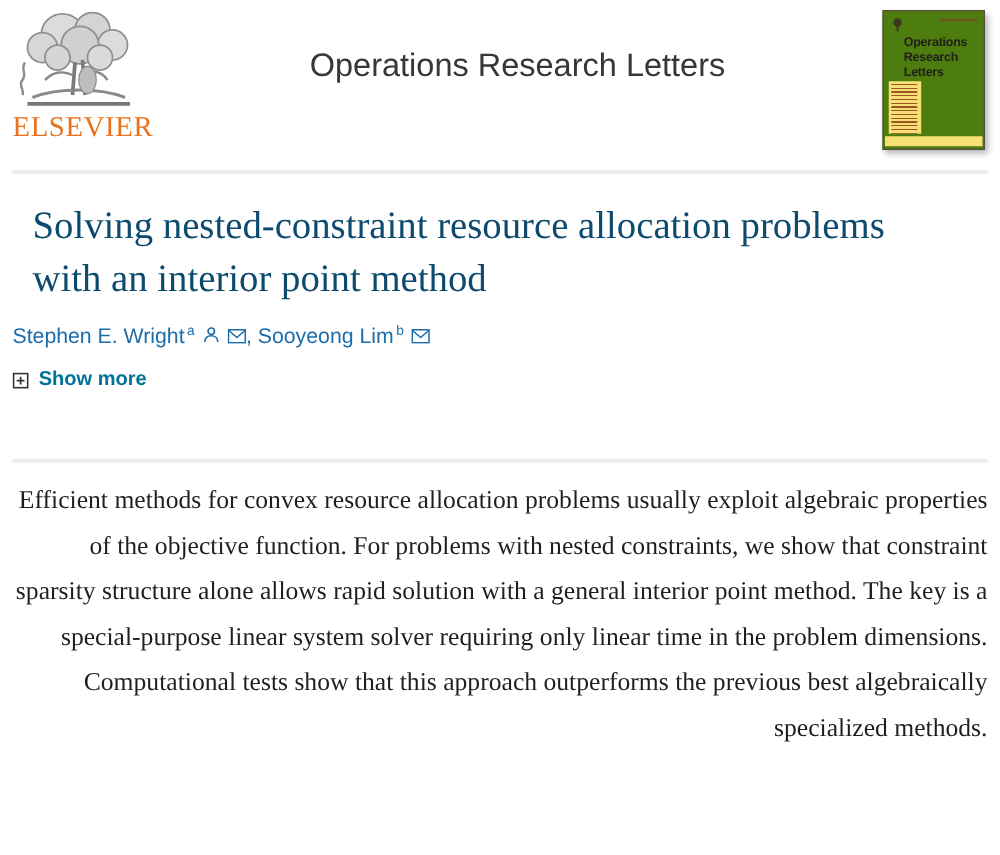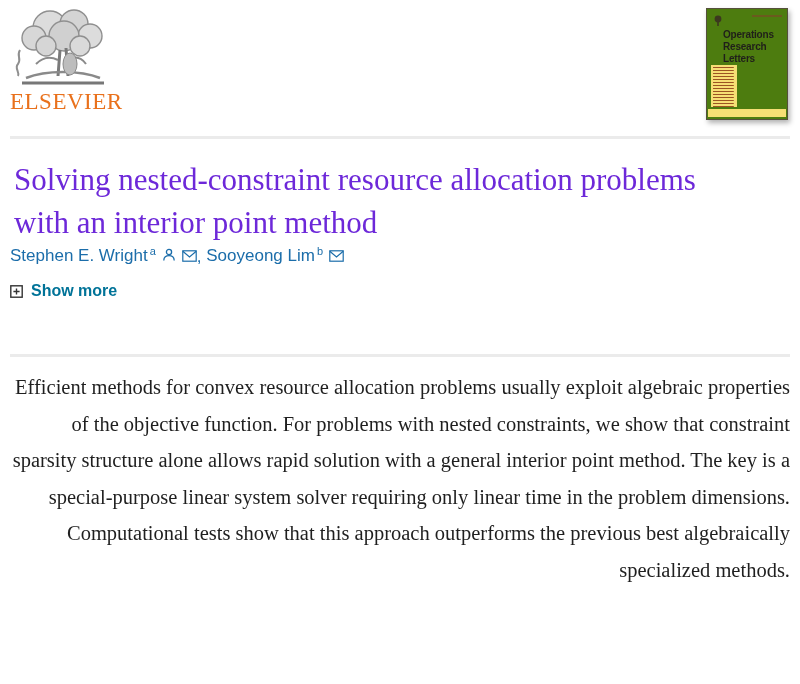--- a/index.html
+++ b/index.html
@@ -44,24 +44,24 @@
     background-image:repeating-linear-gradient(to bottom, rgba(140,60,20,0.85) 0px, rgba(140,60,20,0.85) 1px, rgba(0,0,0,0) 1px, rgba(0,0,0,0) 3px);
     background-size:80% 100%; background-repeat:no-repeat; background-position:2px 2px;
   }
   .cover-bottom { position:absolute; left:1px; right:1px; bottom:2px; height:8px; background:#f6df74; }
 
   hr.sep { border:none; border-top:3px solid #ebebeb; margin:16px 0 0; }
   hr.sep2 { border:none; border-top:3px solid #ebebeb; margin:30px 0 0; }
 
   
   .article-title {
-    font-family:"Liberation Serif", serif; font-weight:400; color:#6d28d9;
-    font-size:31px; line-height:1.38; margin:20px 4px 0; max-width:722px;
+    font-family:"Liberation Serif", serif; font-weight:400; color:#0c4a6e;
+    font-size:31px; line-height:1.38; margin:20px 16px 0; max-width:722px;
   }
-  .authors { font-size:17px; color:#1b6daa; }
+  .authors { margin-top:14px; font-size:17px; color:#1b6daa; }
   .author { cursor:pointer; }
   .authors sup { font-size:11px; margin-left:2px; }
   .authors .icon { margin-left:6px; cursor:pointer; }
   .authors svg { vertical-align:-1px; }
   .author-sep { color:#1b6daa; }
 
   .show-more {
     margin-top:16px; display:flex; align-items:center; gap:8px;
     background:none; border:none; padding:0; cursor:pointer;
     font-family:"Liberation Sans", sans-serif; font-size:16px; font-weight:700; color:#007398;
@@ -104,20 +104,21 @@
           <path d="M8 44 C4 50 10 52 6 58 C2 62 8 66 6 70" stroke="#8f8f8f" stroke-width="2" fill="none"></path>
           <path d="M14 72 C34 64 68 64 88 72" stroke="#8a8a8a" stroke-width="2.5" fill="none"></path>
           <path d="M10 77 L92 77" stroke="#777" stroke-width="3" fill="none"></path>
           <ellipse cx="58" cy="58" rx="7" ry="11" fill="#bdbdbd" stroke="#8a8a8a"></ellipse>
         </svg>
       </span>
       <div class="elsevier-word">ELSEVIER</div>
     </div>
 
     <div class="head-center">
+      <h1 class="journal-title">Operations Research Letters</h1>
     </div>
 
     <div class="cover">
       <span class="cover-logo">
         <svg width="10" height="12" viewBox="0 0 10 12">
           <circle cx="5" cy="4" r="3.4" fill="#3c381f"></circle>
           <rect x="4.2" y="6" width="1.6" height="5" fill="#3c381f"></rect>
         </svg>
       </span>
       <span class="cover-topline"></span>

